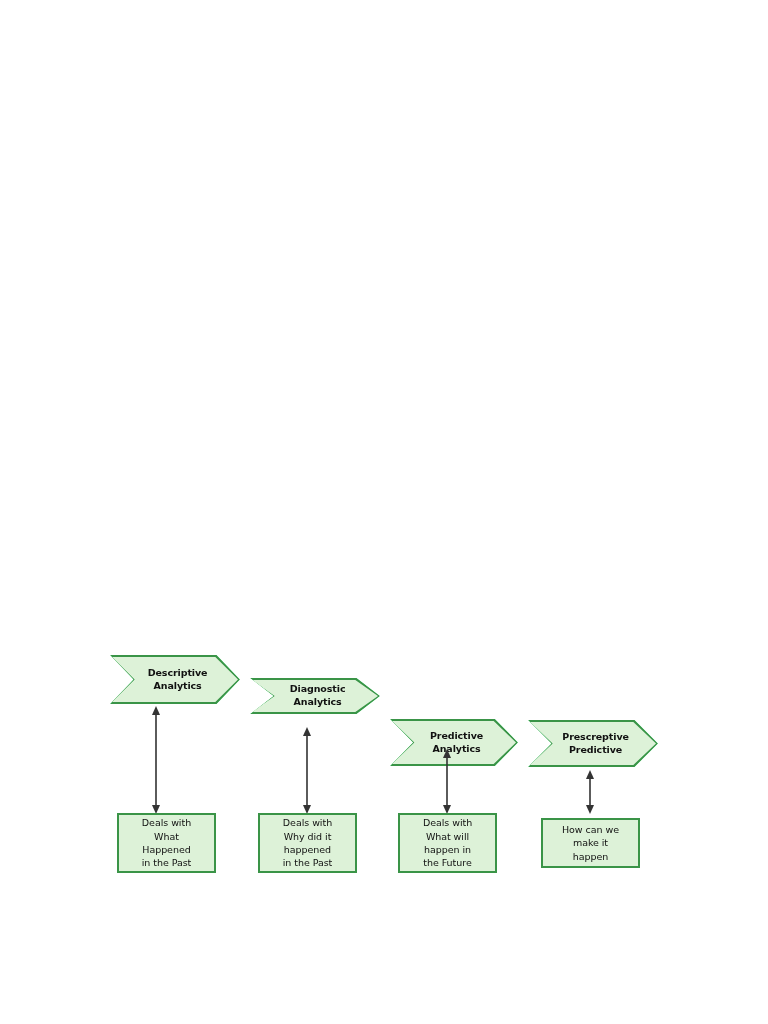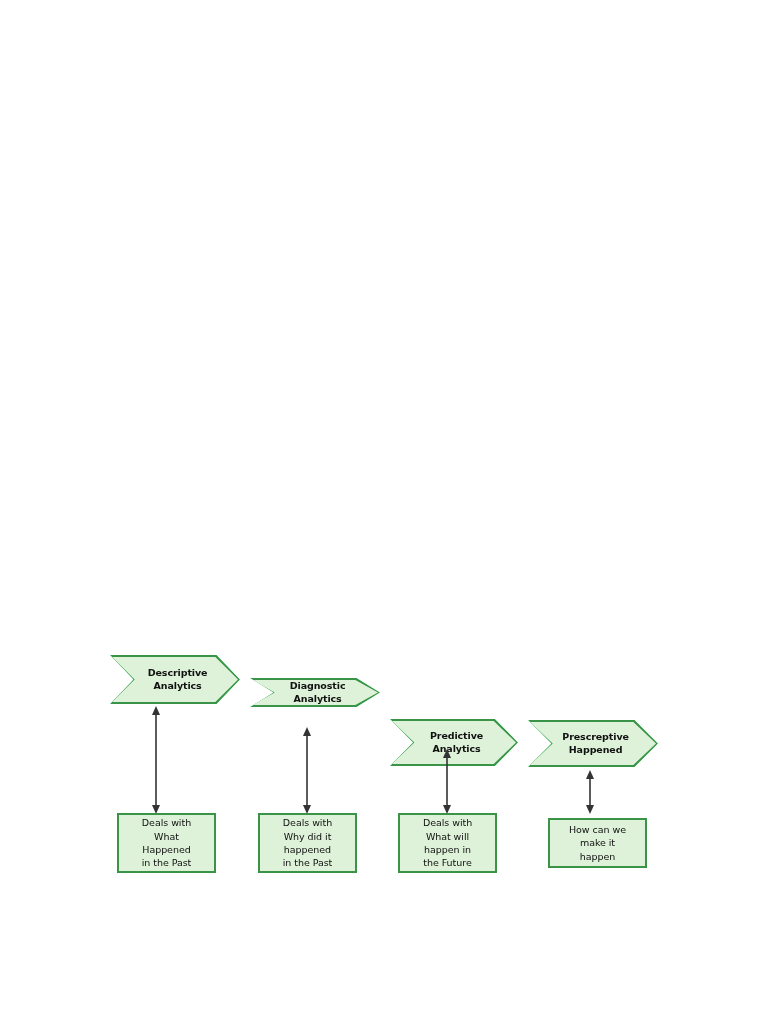--- a/index.html
+++ b/index.html
@@ -129,21 +129,21 @@
     <div class="desc-box" style="left:117px; top:813px; width:99px; height:60px;">
       <div class="desc-box-label">Deals with
 What
 Happened
 in the Past</div>
     </div>
   </div>
 
   <div class="stage">
 
-    <div class="chevron" style="left:250px; top:678px; width:130px; height:29px;">
+    <div class="chevron" style="left:250px; top:678px; width:130px; height:36px;">
       <div class="chevron-border"></div>
       <div class="chevron-fill"></div>
       <div class="chevron-label">Diagnostic
 Analytics</div>
     </div>
 
     <div class="connector" style="left:299px; top:727px; width:16px; height:87px;">
       <svg width="16" height="87" viewBox="0 0 16 87">
         <line x1="8" y1="7" x2="8" y2="80" stroke="#333333" stroke-width="1.6"></line>
         <polygon points="8,0 4,9 12,9" fill="#333333"></polygon>
@@ -183,31 +183,31 @@
 the Future</div>
     </div>
   </div>
 
   <div class="stage">
 
     <div class="chevron" style="left:528px; top:720px; width:130px; height:47px;">
       <div class="chevron-border"></div>
       <div class="chevron-fill"></div>
       <div class="chevron-label">Prescreptive
-Happened</div>
+Predictive</div>
     </div>
 
     <div class="connector" style="left:582px; top:770px; width:16px; height:44px;">
       <svg width="16" height="44" viewBox="0 0 16 44">
         <line x1="8" y1="7" x2="8" y2="37" stroke="#333333" stroke-width="1.6"></line>
         <polygon points="8,0 4,9 12,9" fill="#333333"></polygon>
         <polygon points="8,44 4,35 12,35" fill="#333333"></polygon>
       </svg>
     </div>
 
-    <div class="desc-box" style="left:541px; top:818px; width:99px; height:50px;margin-left:7px;">
+    <div class="desc-box" style="left:541px; top:818px; width:99px; height:50px;">
       <div class="desc-box-label">How can we
 make it
 happen</div>
     </div>
   </div>
 
 </div>
 
 </body></html>

